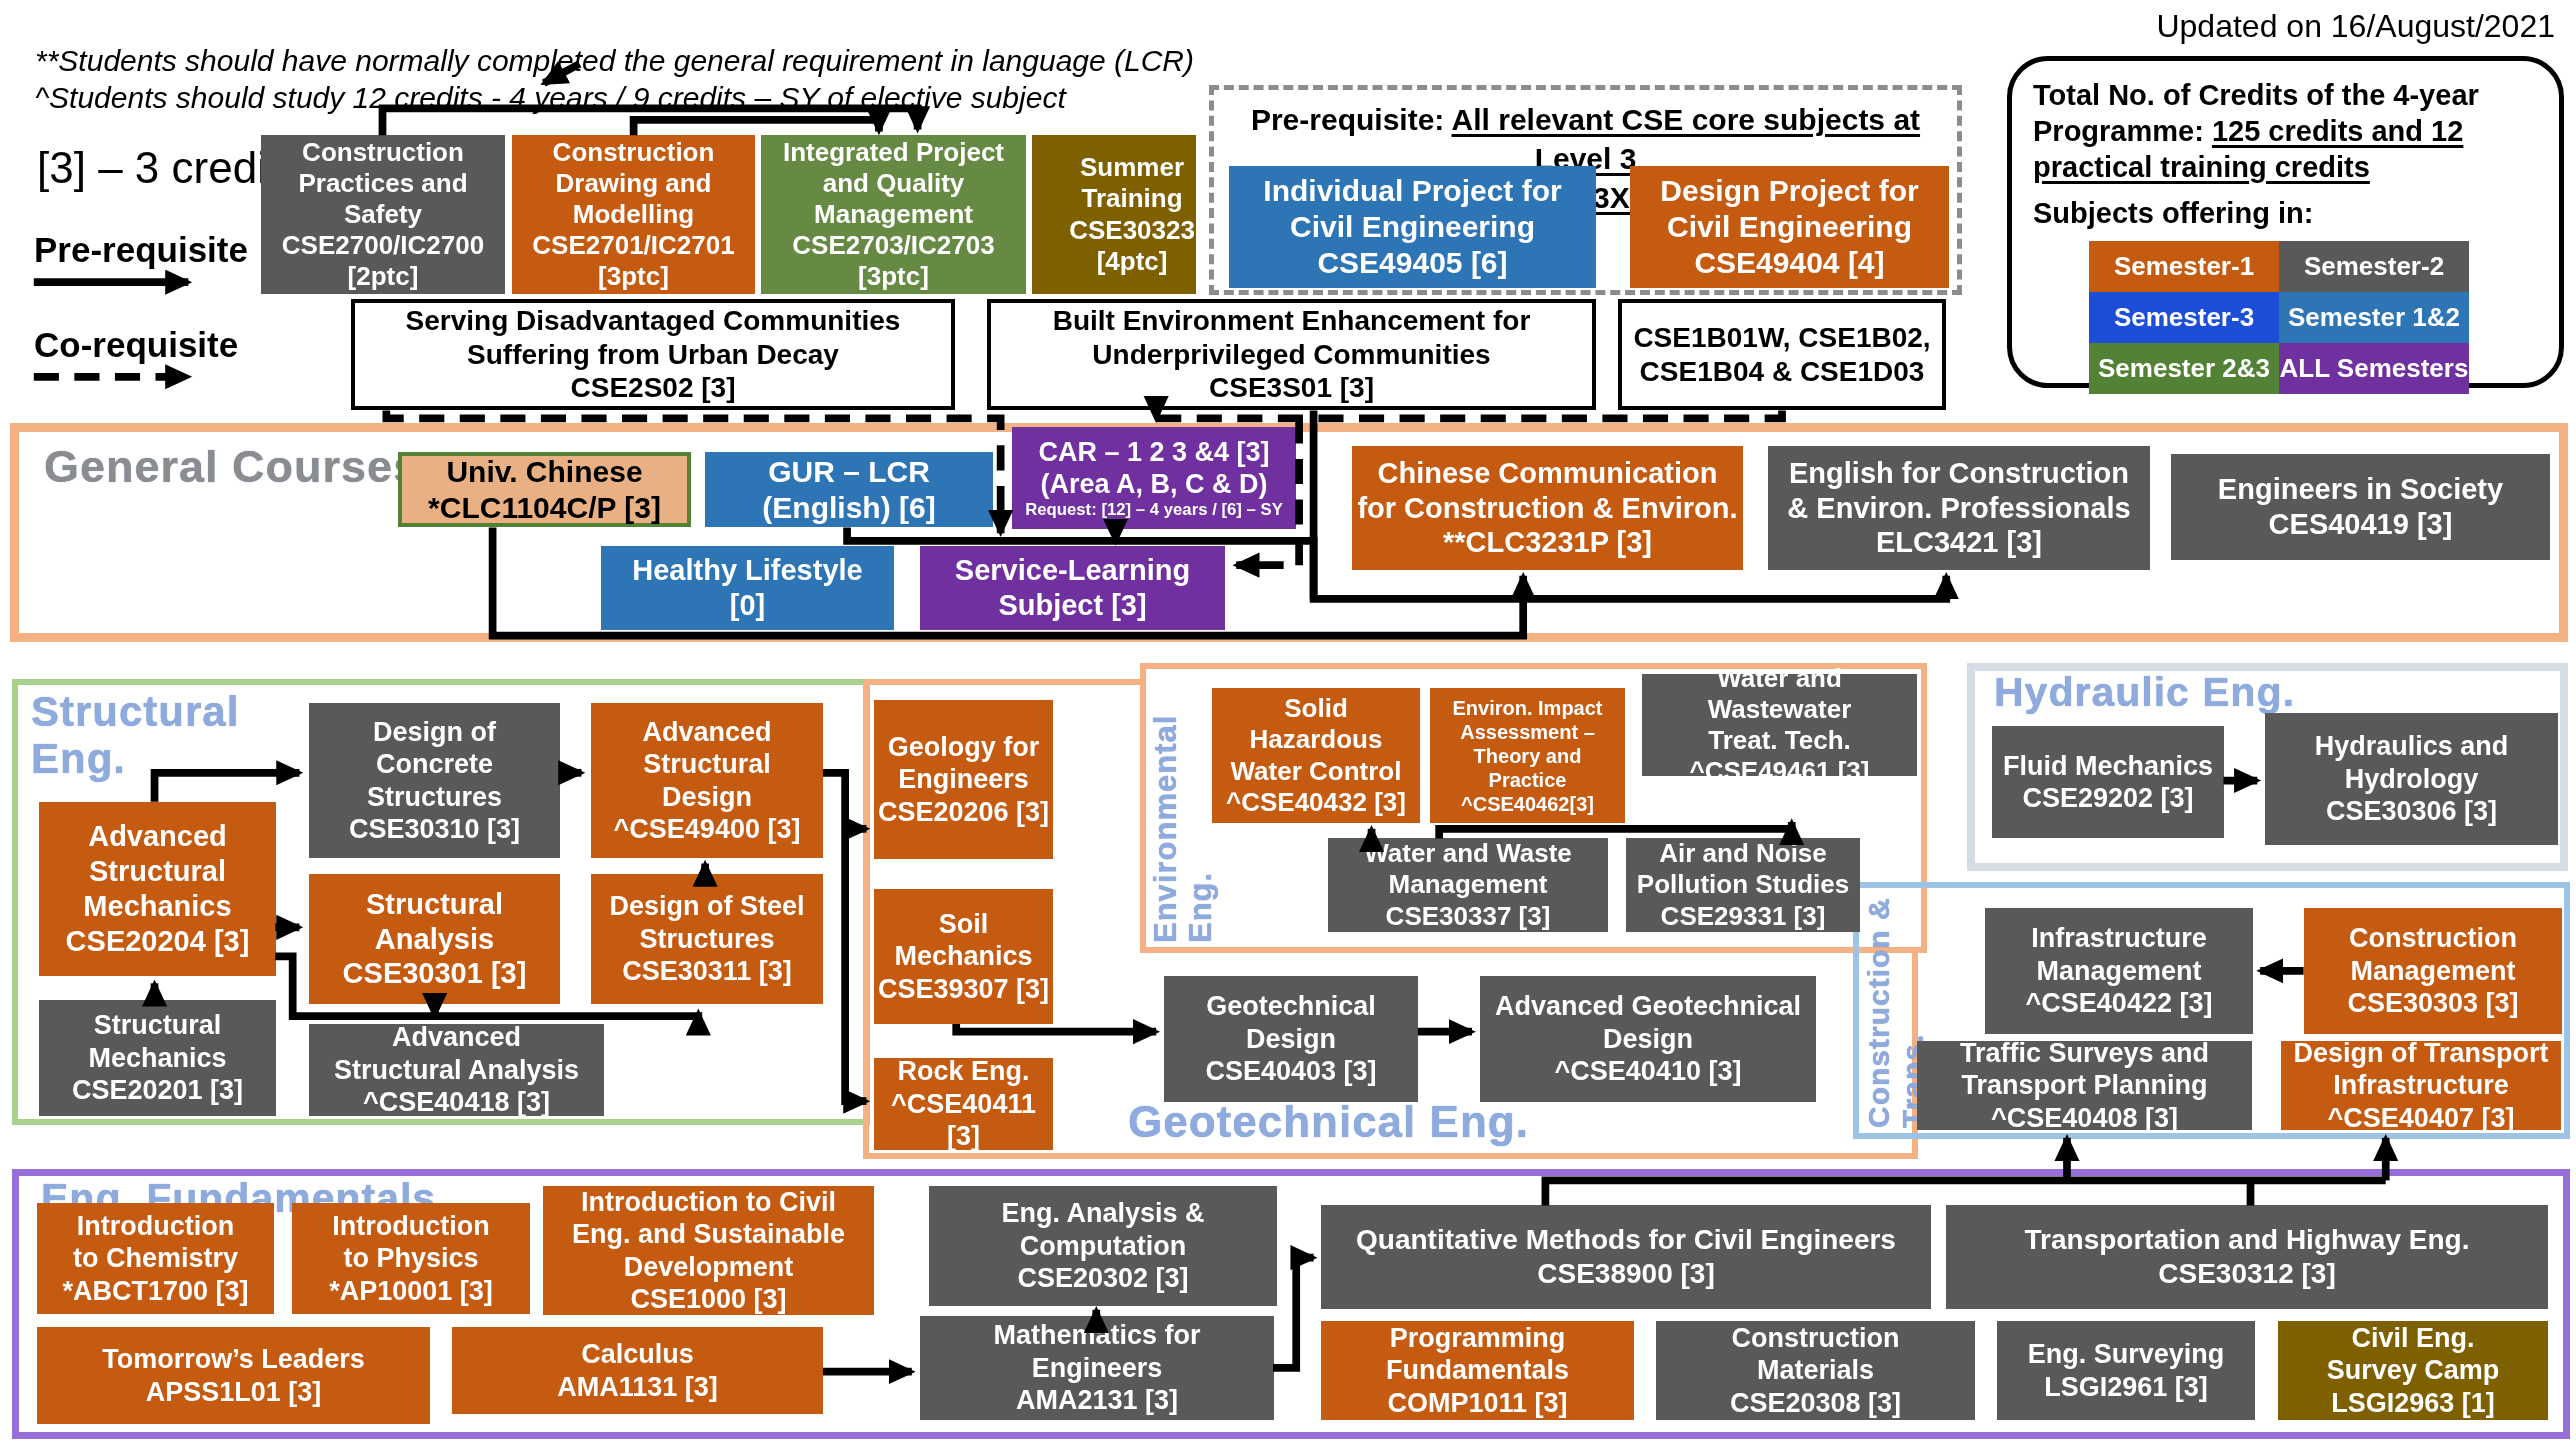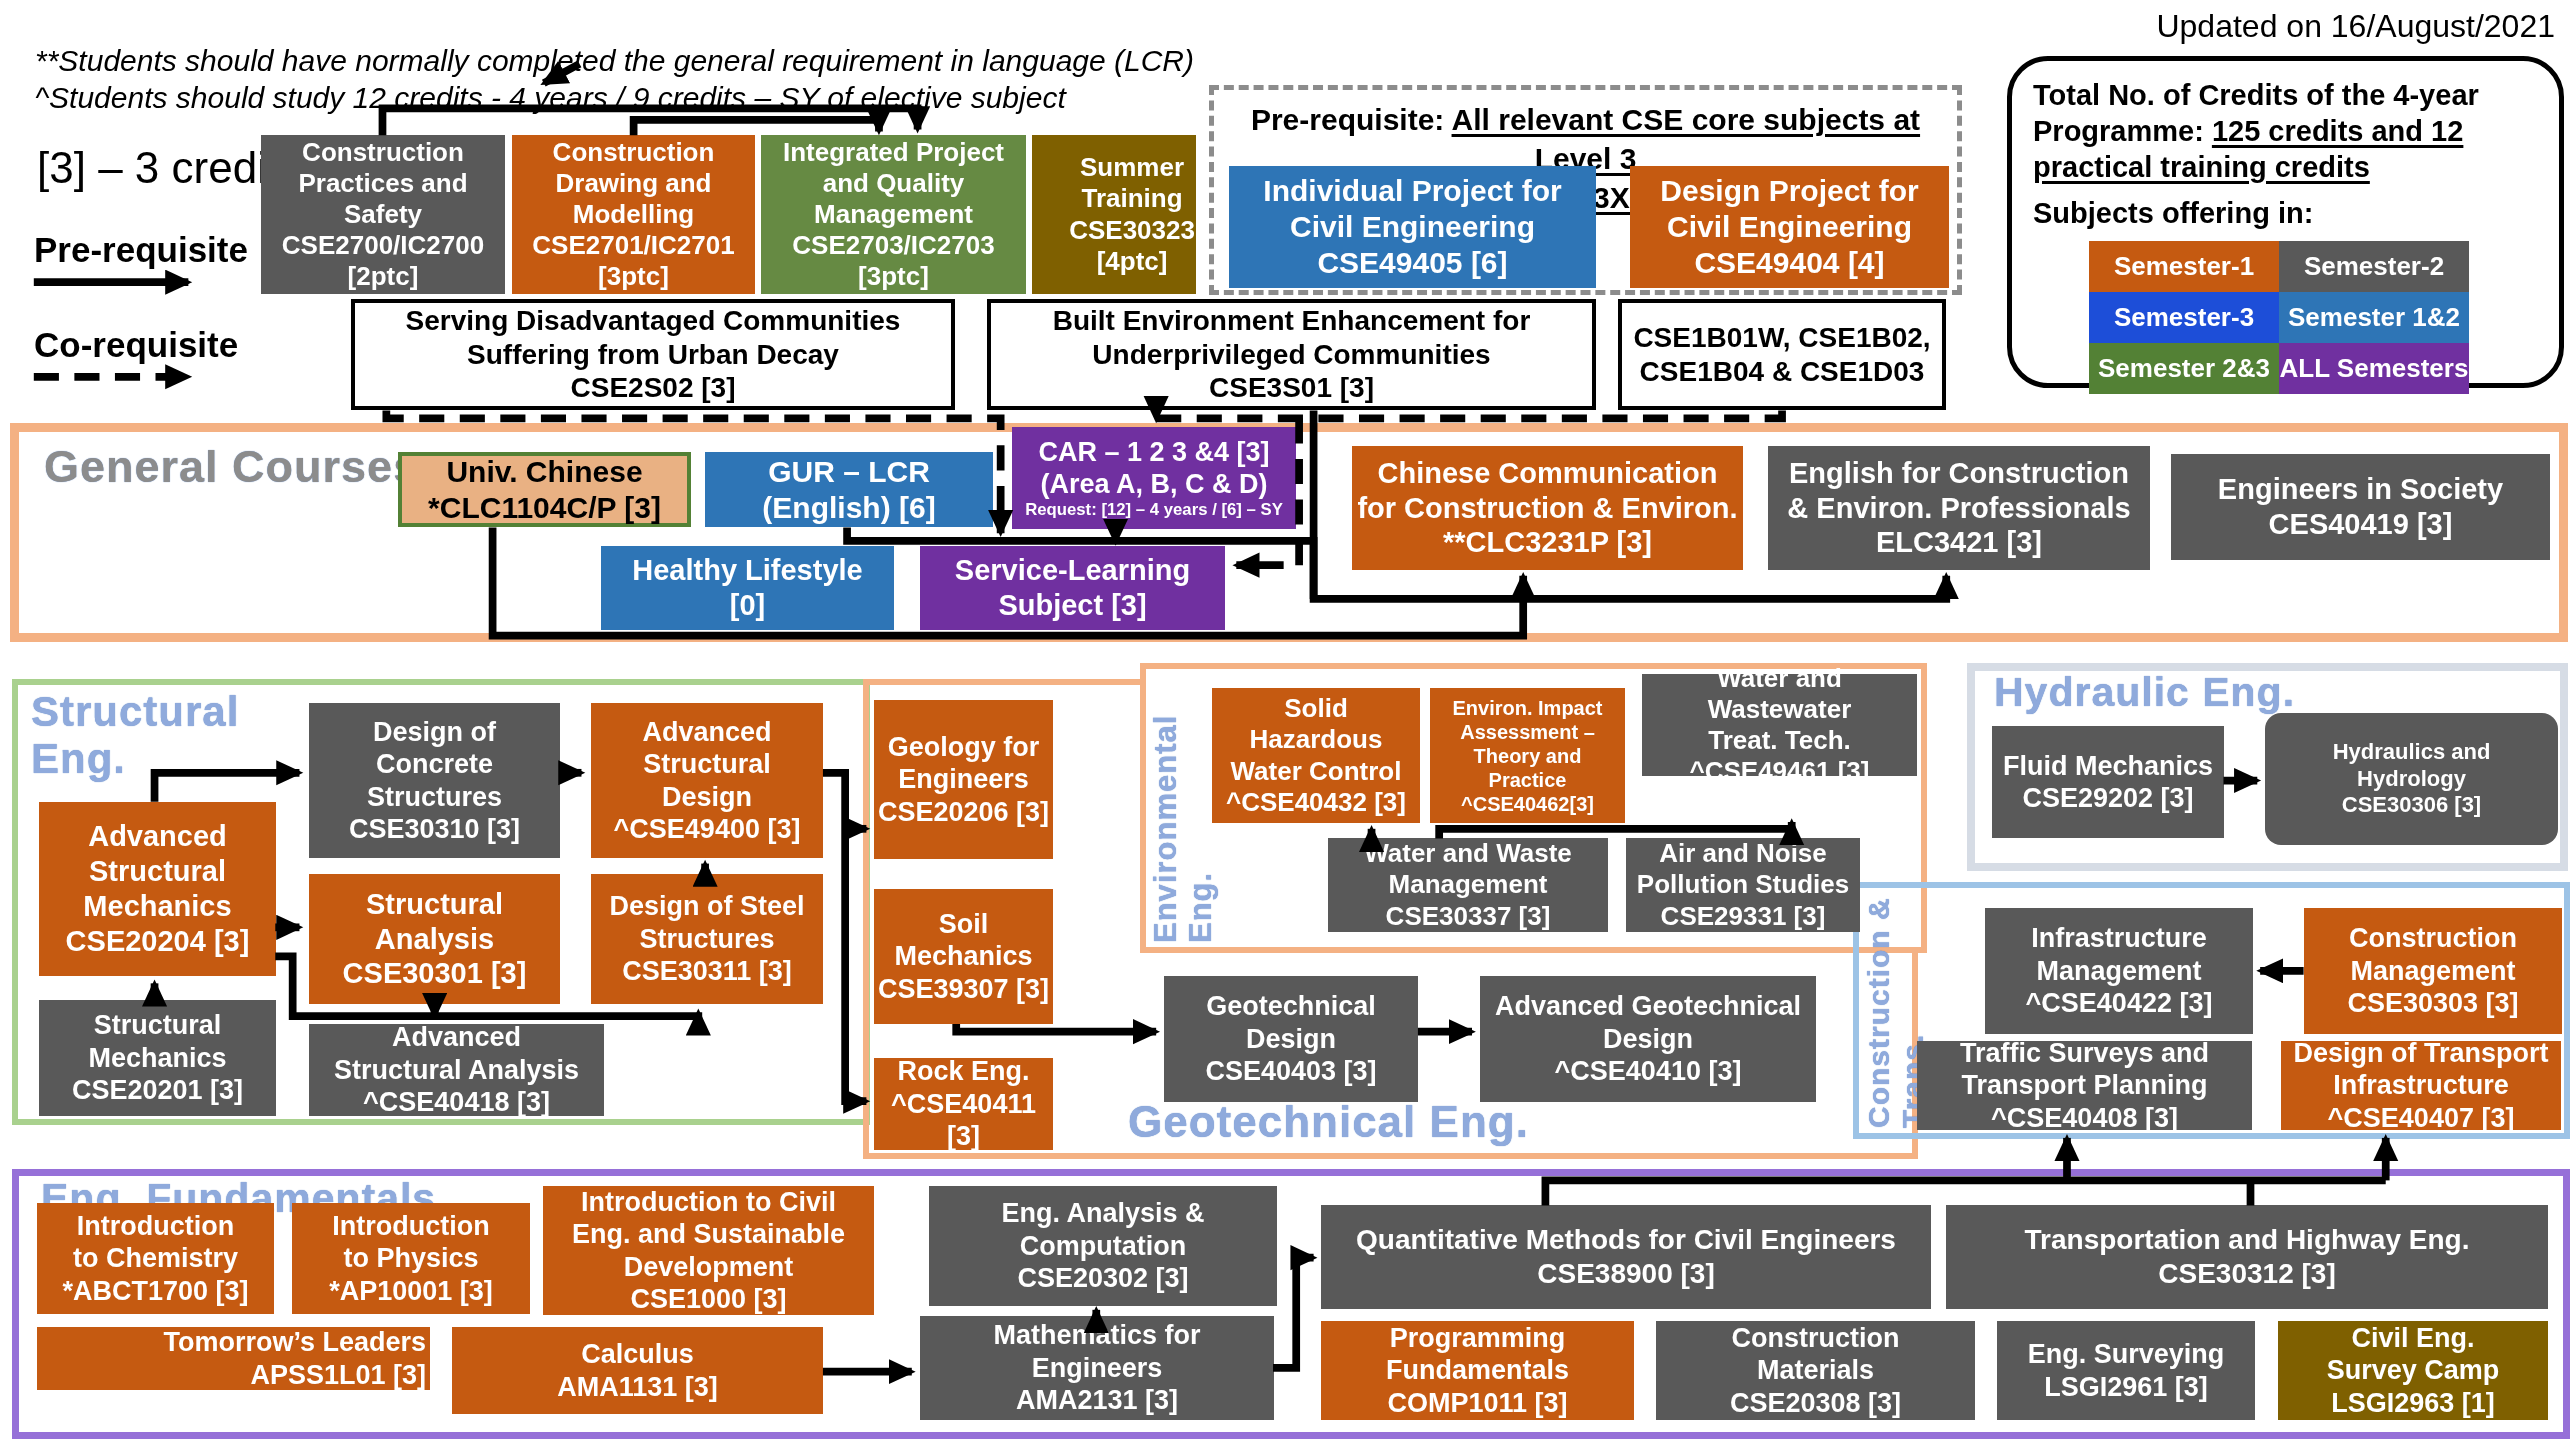--- a/index.html
+++ b/index.html
@@ -282,21 +282,21 @@
       </div>
       <div class="course" style="left: 1626px; top: 838px; width: 234px; height: 94px; font-size: 26px; background: rgb(89, 89, 89);">
         <div>Air and Noise</div>
         <div>Pollution Studies</div>
         <div>CSE29331 [3]</div>
       </div>
       <div class="course" style="left: 1992px; top: 726px; width: 232px; height: 112px; font-size: 27px; background: rgb(89, 89, 89);">
         <div>Fluid Mechanics</div>
         <div>CSE29202 [3]</div>
       </div>
-      <div class="course" style="left: 2265px; top: 713px; width: 293px; height: 132px; font-size: 22px; background: rgb(89, 89, 89); border-radius: 16px;">
+      <div class="course" style="left: 2265px; top: 713px; width: 293px; height: 132px; font-size: 27px; background: rgb(89, 89, 89);">
         <div>Hydraulics and</div>
         <div>Hydrology</div>
         <div>CSE30306 [3]</div>
       </div>
       <div class="course" style="left: 1985px; top: 908px; width: 268px; height: 126px; font-size: 27px; background: rgb(89, 89, 89);">
         <div>Infrastructure</div>
         <div>Management</div>
         <div>^CSE40422 [3]</div>
       </div>
       <div class="course" style="left: 2304px; top: 908px; width: 258px; height: 126px; font-size: 27px; background: rgb(197, 90, 17);">
@@ -328,21 +328,21 @@
         <div>Introduction to Civil</div>
         <div>Eng. and Sustainable</div>
         <div>Development</div>
         <div>CSE1000 [3]</div>
       </div>
       <div class="course" style="left: 929px; top: 1186px; width: 348px; height: 120px; font-size: 27px; background: rgb(89, 89, 89);">
         <div>Eng. Analysis &amp;</div>
         <div>Computation</div>
         <div>CSE20302 [3]</div>
       </div>
-      <div class="course" style="left: 37px; top: 1327px; width: 393px; height: 63px; font-size: 27px; background: rgb(197, 90, 17); align-items: flex-end;">
+      <div class="course" style="left: 37px; top: 1327px; width: 393px; height: 97px; font-size: 27px; background: rgb(197, 90, 17);">
         <div>Tomorrow’s Leaders</div>
         <div>APSS1L01 [3]</div>
       </div>
       <div class="course" style="left: 452px; top: 1327px; width: 371px; height: 87px; font-size: 27px; background: rgb(197, 90, 17);">
         <div>Calculus</div>
         <div>AMA1131 [3]</div>
       </div>
       <div class="course" style="left: 920px; top: 1316px; width: 354px; height: 104px; font-size: 27px; background: rgb(89, 89, 89);">
         <div>Mathematics for</div>
         <div>Engineers</div>

